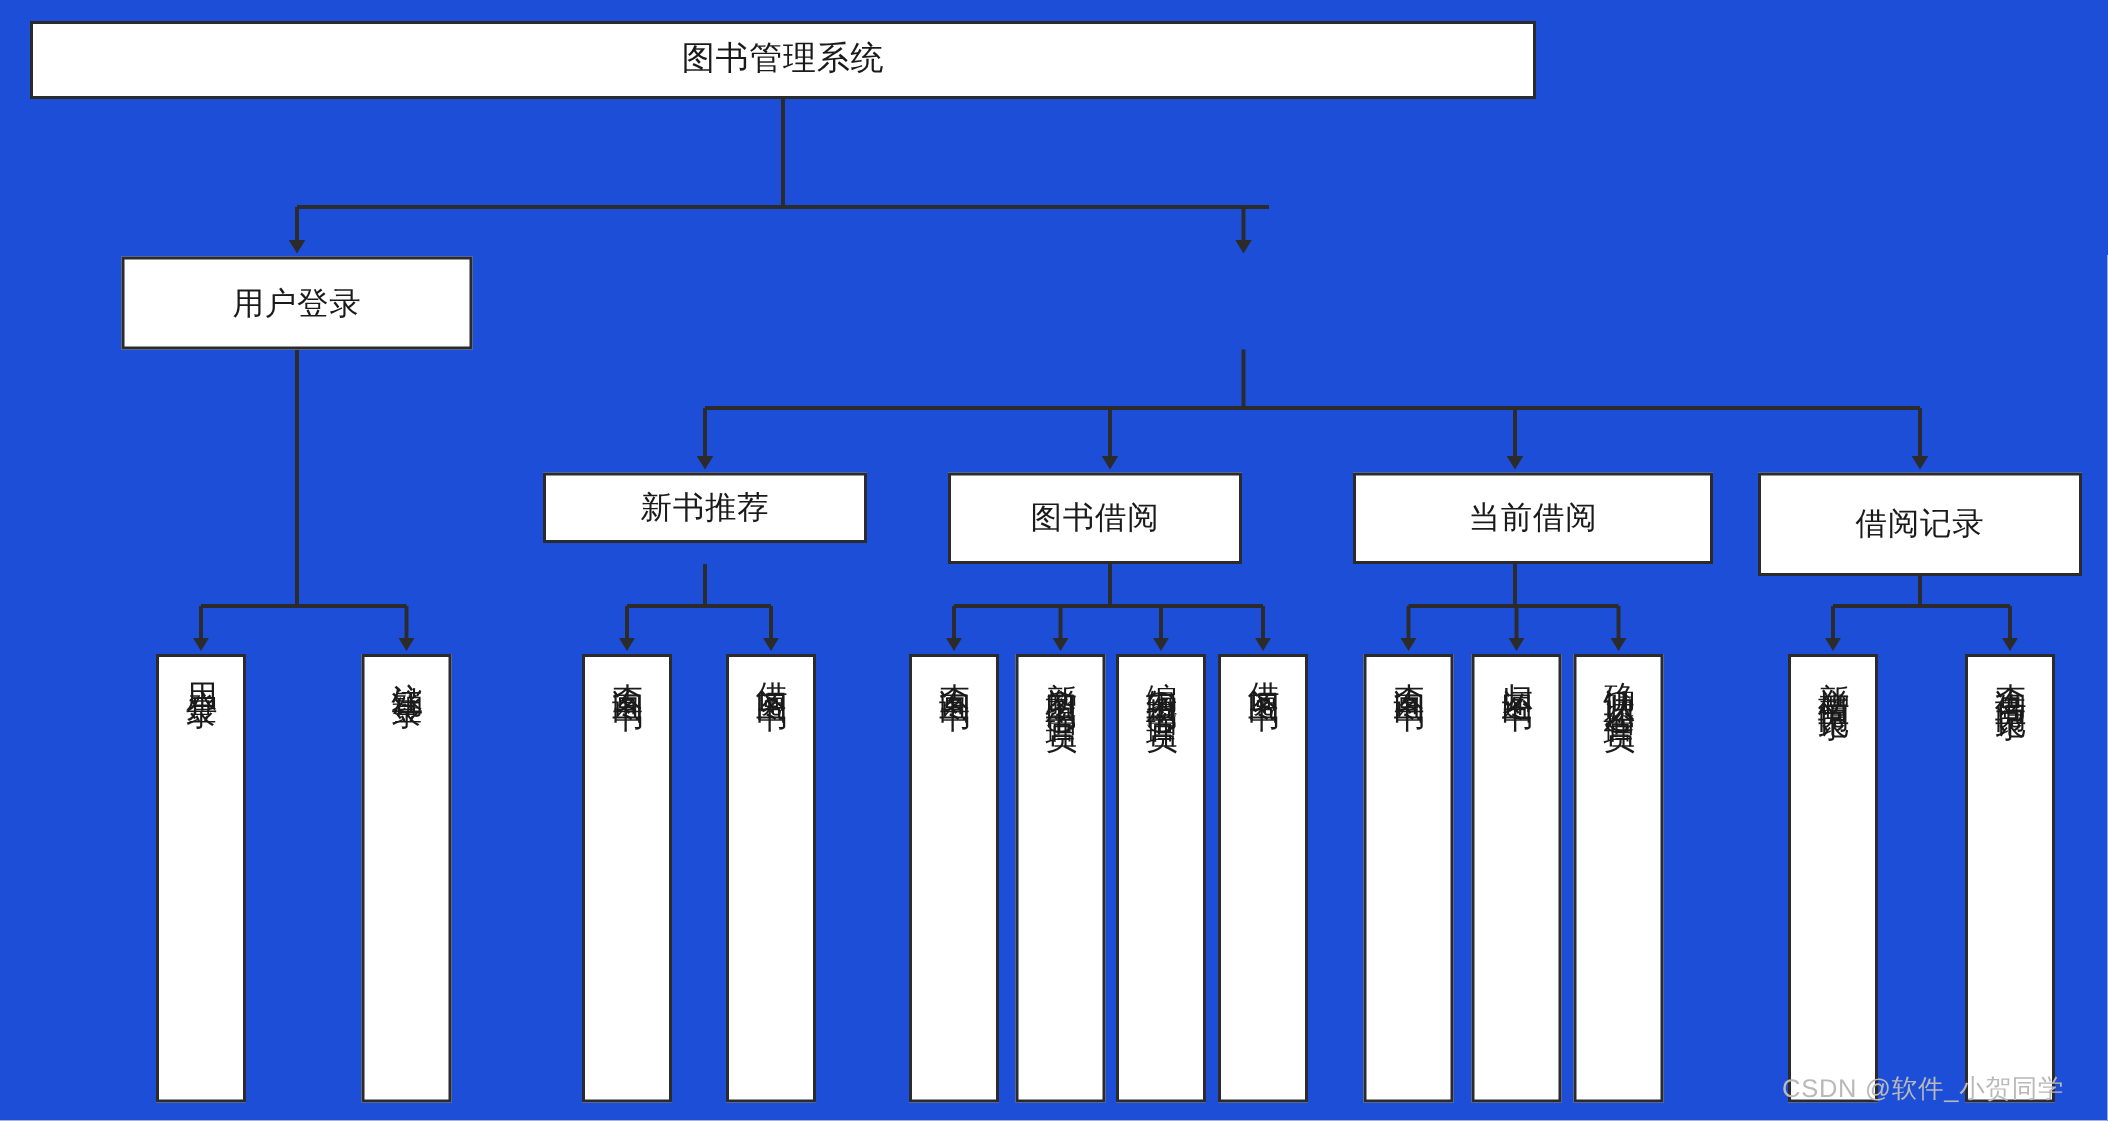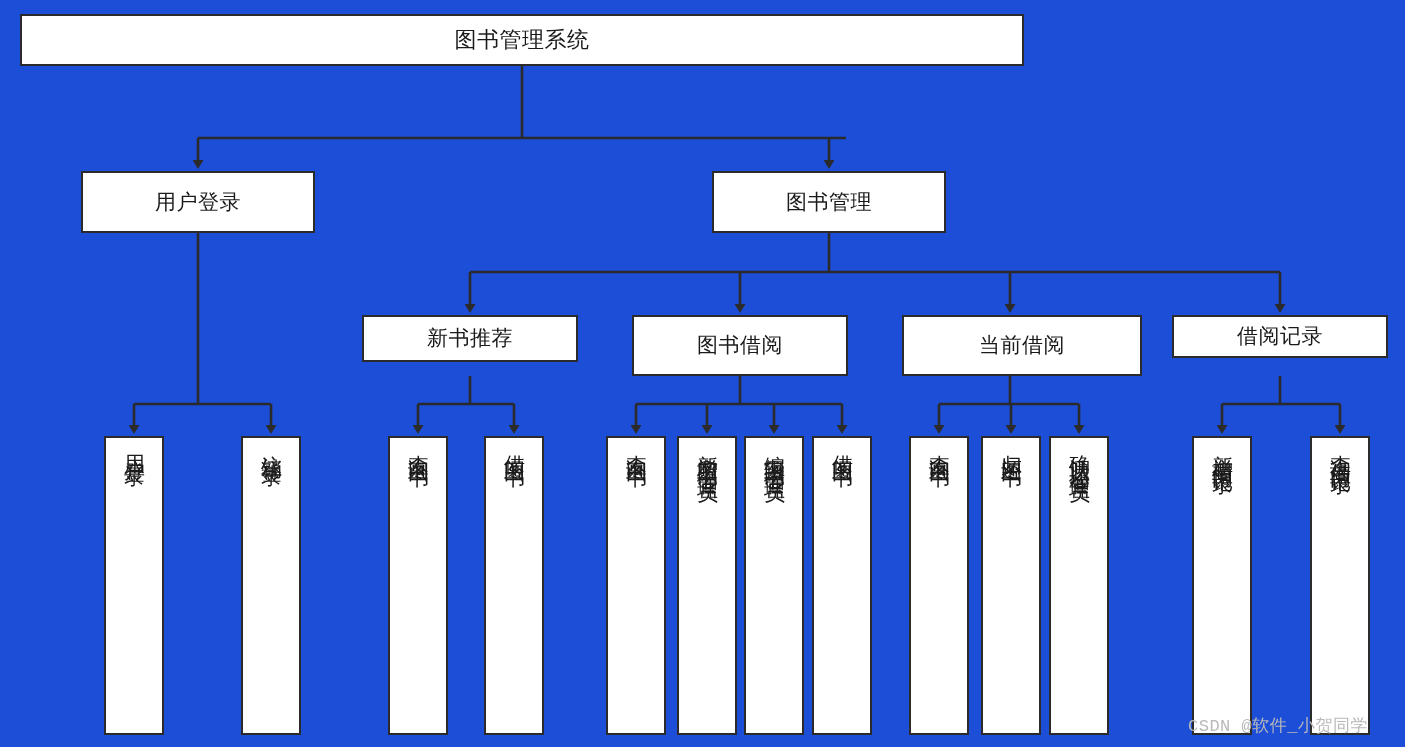--- a/index.html
+++ b/index.html
@@ -65,21 +65,21 @@
     letter-spacing: 4px;
     white-space: nowrap;
   }
   .watermark {
     position: absolute;
     font-size: 17px;
     color: #b9b9b9;
     letter-spacing: 0.5px;
     white-space: nowrap;
     z-index: 5;
-    font-family: Liberation Mono, monospace;
+    font-family: Liberation Sans, sans-serif;
   }
 </style>
 </head>
 <body>
 
 <div id="canvas">
 
   <svg id="wires" viewBox="0 0 1405 747" xmlns="http://www.w3.org/2000/svg">
     <defs>
       <marker id="arrow" markerWidth="9" markerHeight="11" refX="1" refY="5.5" orient="auto" markerUnits="userSpaceOnUse">
@@ -130,34 +130,31 @@
     </g>
   </svg>
 
   <div class="node horiz root" style="left: 20px; top: 14px; width: 1004px; height: 52px; border-color: rgb(43, 43, 43); background: rgb(255, 255, 255); color: rgb(26, 26, 26);">
     <span class="label">图书管理系统</span>
   </div>
 
   <div class="node horiz" style="left: 81px; top: 171px; width: 234px; height: 62px; border-color: rgb(43, 43, 43); background: rgb(255, 255, 255); color: rgb(26, 26, 26);">
     <span class="label">用户登录</span>
   </div>
-  <div class="node horiz" style="left: 712px; top: 171px; width: 234px; height: 62px; border-color: rgb(43, 43, 43); background: rgb(255, 255, 255); color: rgb(26, 26, 26);">
-    <span class="label">图书管理</span>
-  </div>
 
   <div class="node horiz" style="left: 362px; top: 315px; width: 216px; height: 47px; border-color: rgb(43, 43, 43); background: rgb(255, 255, 255); color: rgb(26, 26, 26);">
     <span class="label">新书推荐</span>
   </div>
-  <div class="node horiz" style="left: 632px; top: 315px; width: 216px; height: 61px; border-color: rgb(43, 43, 43); background: rgb(255, 255, 255); color: rgb(26, 26, 26);">
+  <div class="node horiz" style="left: 632px; top: 315px; width: 196px; height: 61px; border-color: rgb(43, 43, 43); background: rgb(255, 255, 255); color: rgb(26, 26, 26);">
     <span class="label">图书借阅</span>
   </div>
   <div class="node horiz" style="left: 902px; top: 315px; width: 240px; height: 61px; border-color: rgb(43, 43, 43); background: rgb(255, 255, 255); color: rgb(26, 26, 26);">
     <span class="label">当前借阅</span>
   </div>
-  <div class="node horiz" style="left: 1172px; top: 315px; width: 216px; height: 43px; border-color: rgb(43, 43, 43); background: rgb(255, 255, 255); color: rgb(26, 26, 26);">
+  <div class="node horiz" style="left: 1172px; top: 315px; width: 216px; height: 69px; border-color: rgb(43, 43, 43); background: rgb(255, 255, 255); color: rgb(26, 26, 26);">
     <span class="label">借阅记录</span>
   </div>
 
   <div class="node vert" style="left: 104px; top: 436px; width: 60px; height: 299px; border-color: rgb(43, 43, 43); background: rgb(255, 255, 255); color: rgb(26, 26, 26);">
     <span class="label">用户登录</span>
   </div>
   <div class="node vert" style="left: 241px; top: 436px; width: 60px; height: 299px; border-color: rgb(43, 43, 43); background: rgb(255, 255, 255); color: rgb(26, 26, 26);">
     <span class="label">注销登录</span>
   </div>
   <div class="node vert" style="left: 388px; top: 436px; width: 60px; height: 299px; border-color: rgb(43, 43, 43); background: rgb(255, 255, 255); color: rgb(26, 26, 26);">

